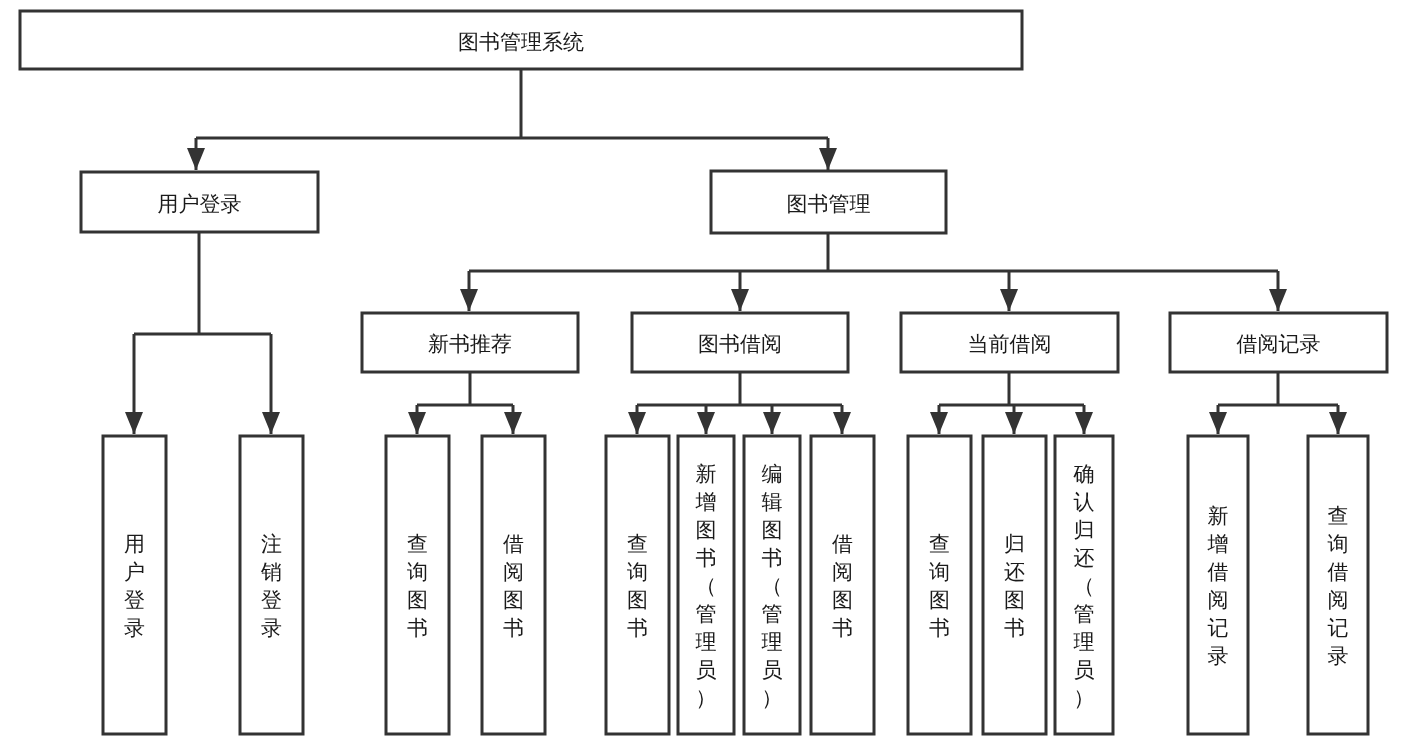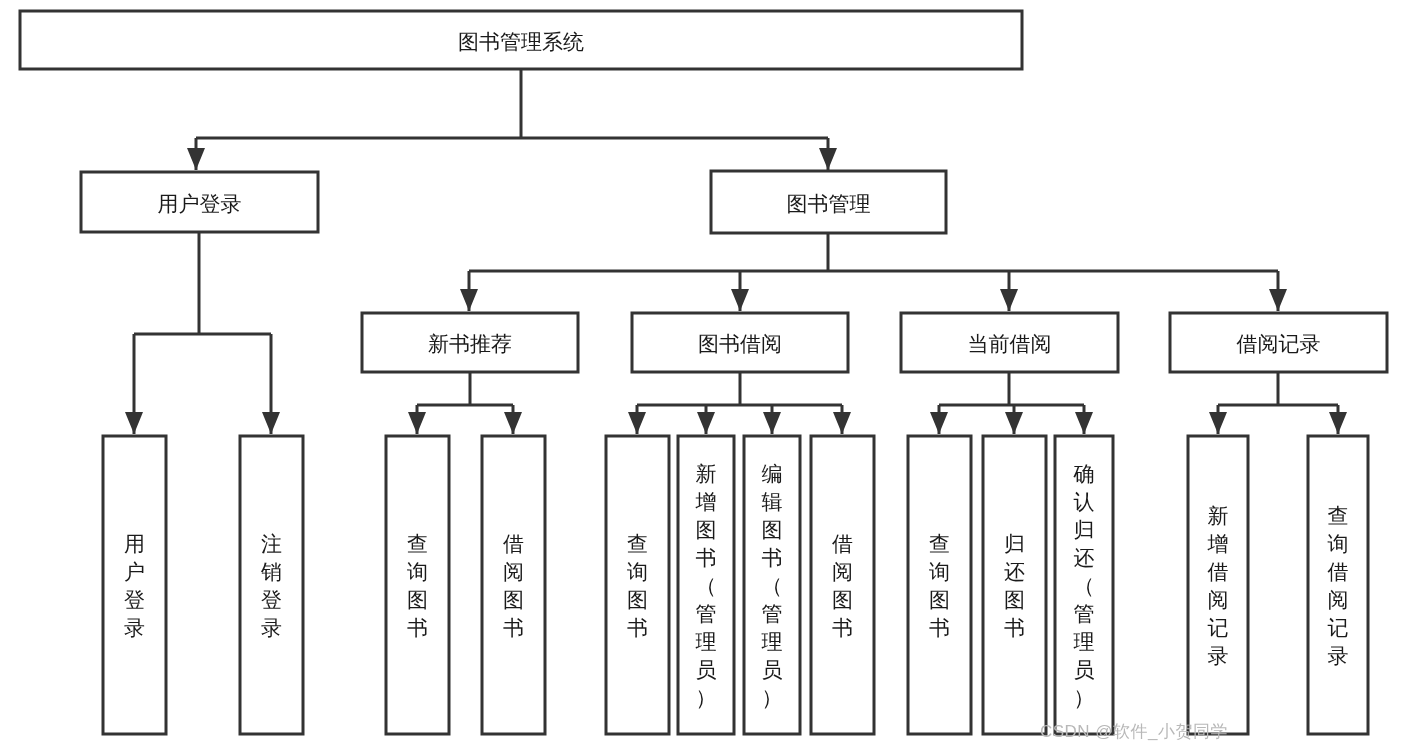--- a/index.html
+++ b/index.html
@@ -254,14 +254,13 @@
           <rect x="1308" y="436" width="60" height="298" class="node-box"></rect>
           <text x="1338" y="515" class="node-label vertical-label">查</text>
           <text x="1338" y="543" class="node-label vertical-label">询</text>
           <text x="1338" y="571" class="node-label vertical-label">借</text>
           <text x="1338" y="599" class="node-label vertical-label">阅</text>
           <text x="1338" y="627" class="node-label vertical-label">记</text>
           <text x="1338" y="655" class="node-label vertical-label">录</text>
         </g>
       </g>
   </svg>
-  <div class="watermark">CSDN @软件_小贺同学</div>
 </div>
 
 </body></html>

